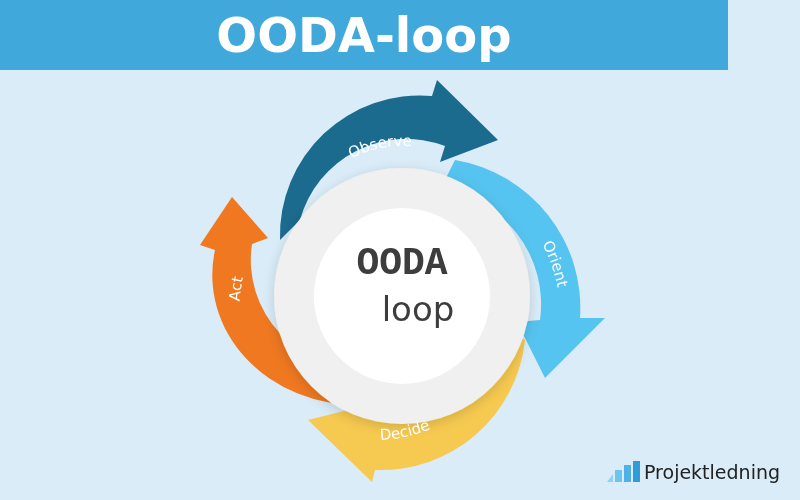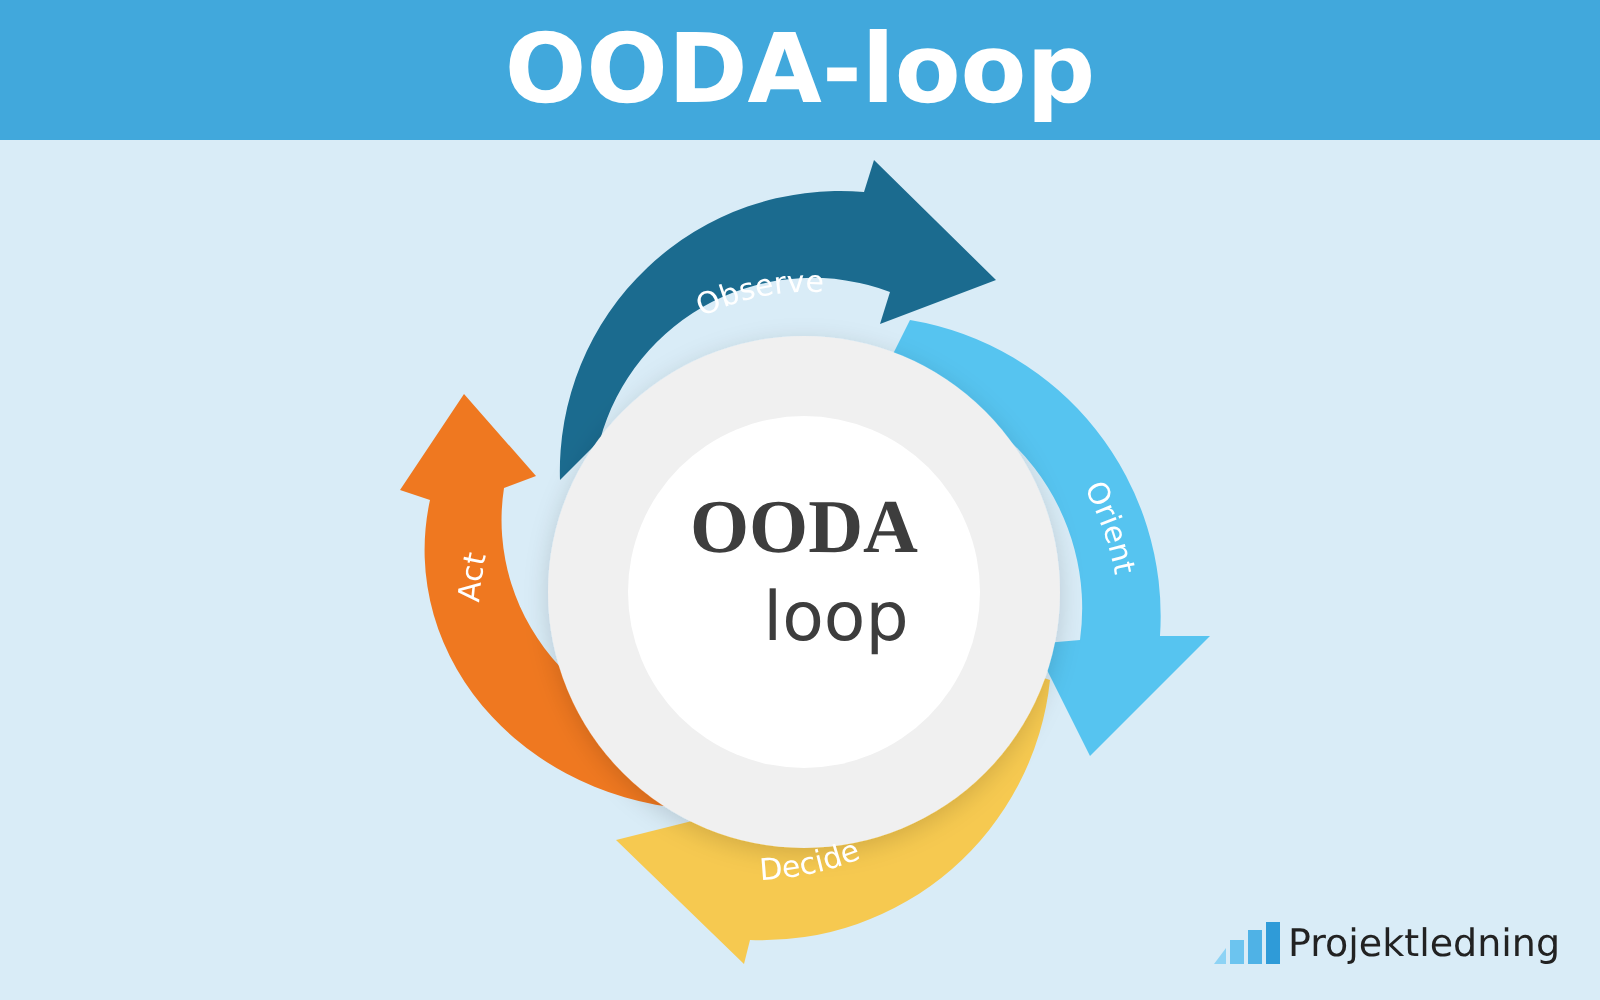--- a/index.html
+++ b/index.html
@@ -1,20 +1,20 @@
 <!DOCTYPE html>
 <html><head>
 <meta charset="utf-8">
 <style>
   html, body { margin: 0; padding: 0; }
   body { width: 800px; height: 500px; overflow: hidden; background: #d9ecf7; font-family: "DejaVu Sans", sans-serif; position: relative; }
-  .header { position: absolute; left: 0; top: 0; width: 800px; height: 70px; background: #41a8dc; display: flex; align-items: center; justify-content: center; }
+  .header { position: absolute; left: 0; top: 0; width: 728px; height: 70px; background: #41a8dc; display: flex; align-items: center; justify-content: center; }
   .header-title { color: #ffffff; font-family: "DejaVu Sans", sans-serif; font-weight: bold; font-size: 48px; letter-spacing: 0px; }
   .diagram { position: absolute; left: 0; top: 0; width: 800px; height: 500px; }
-  .center-title { position: absolute; left: 302px; top: 245px; width: 200px; text-align: center; font-family: Liberation Serif, serif; font-weight: bold; font-size: 38px; color: #3d3d3d; line-height: 1; }
+  .center-title { position: absolute; left: 302px; top: 245px; width: 200px; text-align: center; font-family: Liberation Mono, monospace; font-weight: bold; font-size: 38px; color: #3d3d3d; line-height: 1; }
   .center-sub { position: absolute; left: 318px; top: 292px; width: 200px; text-align: center; font-family: "DejaVu Sans", sans-serif; font-size: 34px; color: #3d3d3d; line-height: 1; }
   .logo { position: absolute; left: 605px; top: 460px; display: flex; align-items: flex-end; }
   .logo-text { font-family: "DejaVu Sans", sans-serif; font-size: 19px; color: #222; margin-left: 3px; line-height: 1; }
 </style>
 </head>
 <body>
 
 <div class="header">
   <span class="header-title">OODA-loop</span>
 </div>

